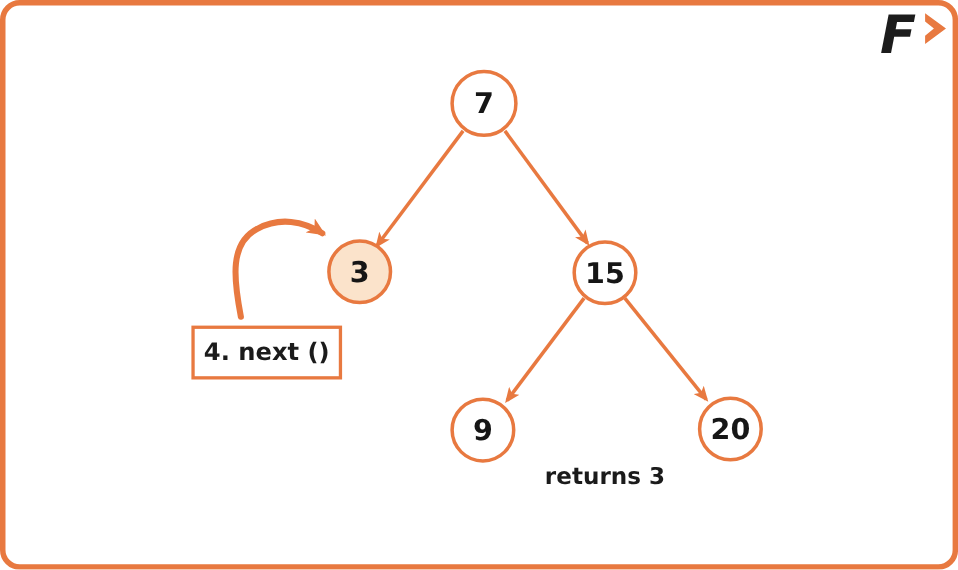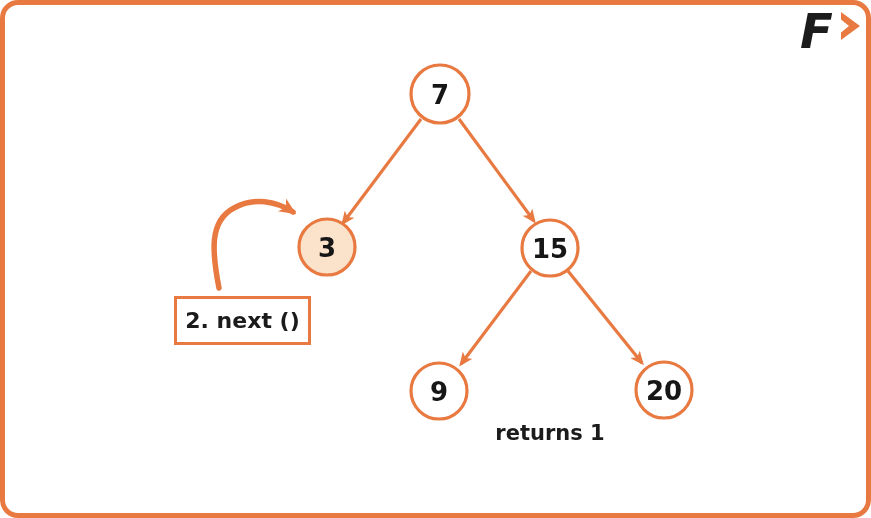--- a/index.html
+++ b/index.html
@@ -119,24 +119,24 @@
       <text x="439" y="392" text-anchor="middle" dominant-baseline="central" class="node-label">9</text>
     </g>
 
     <g>
       <circle cx="664" cy="390" r="28" fill="#ffffff" stroke="#E87940" stroke-width="3.2"></circle>
       <text x="664" y="391" text-anchor="middle" dominant-baseline="central" class="node-label">20</text>
     </g>
   </svg>
 
   <div class="call-box">
-    <span>2. next ()</span>
+    <span>4. next ()</span>
   </div>
 
-  <div class="returns-label">returns 1</div>
+  <div class="returns-label">returns 3</div>
 
   <div class="logo">
     <svg width="64" height="48" viewBox="0 0 64 48">
       <text x="1" y="42" class="logo-letter">F</text>
       <path d="M 42 6 L 61 20 L 42 34 L 42 26.5 L 50 20 L 42 13.5 Z" fill="#E87940"></path>
     </svg>
   </div>
 
 </div>
 

